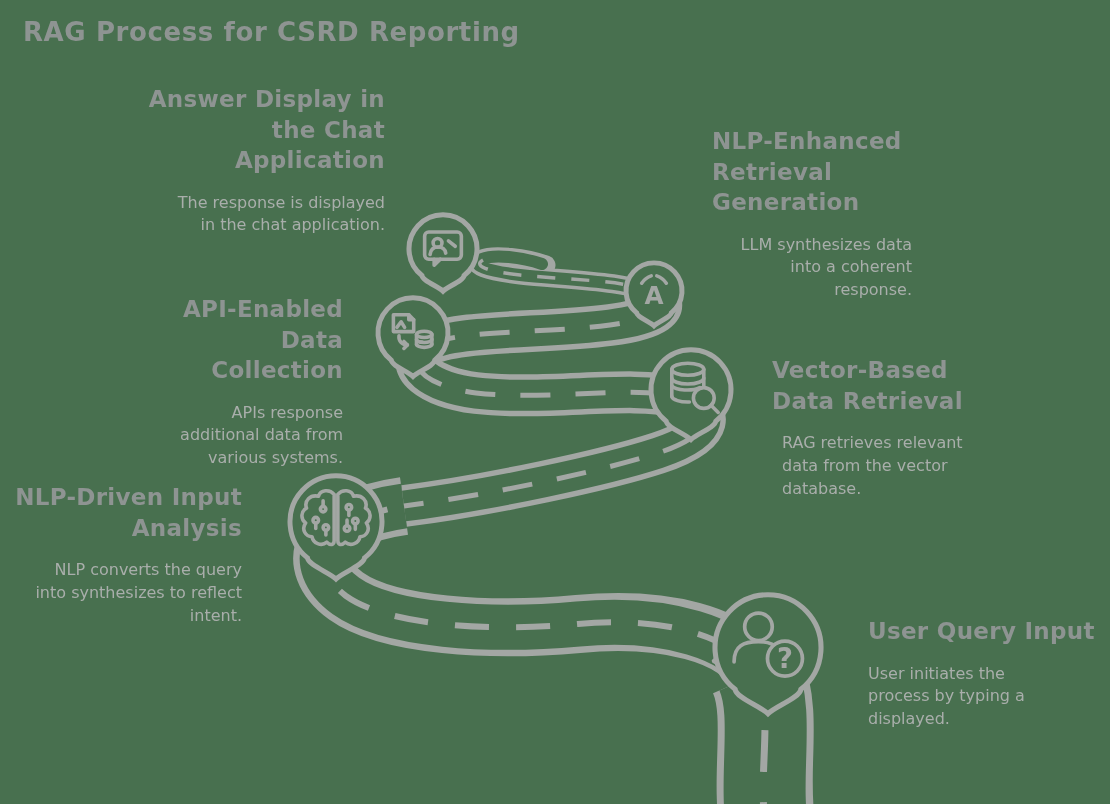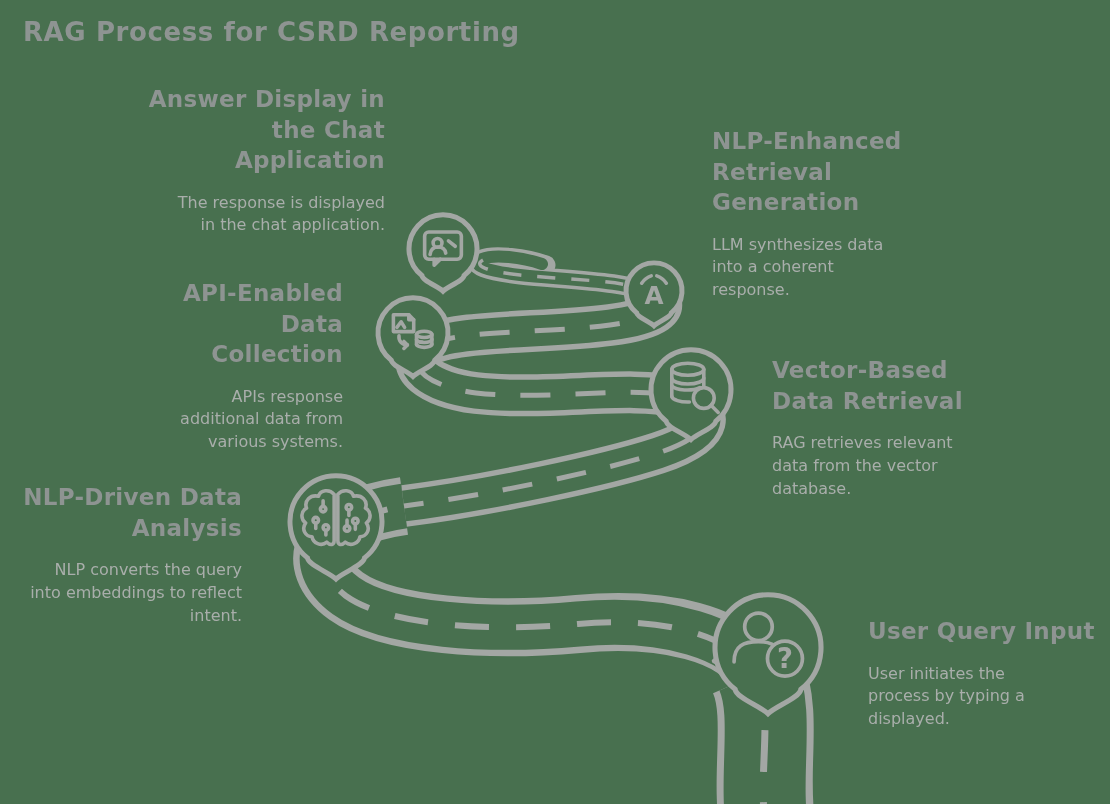--- a/index.html
+++ b/index.html
@@ -48,25 +48,25 @@
     font-size: 16px;
     line-height: 1.42;
     color: var(--body, #a9aeab);
   }
   .align-right { text-align: right; }
   .align-right p { margin-left: auto; }
 
   #step-answer-display { left: 145px; top: 84px;  width: 240px; }
   #step-answer-display p { max-width: 218px; }
   #step-nlp-enhanced   { left: 712px; top: 126px; width: 205px; }
-  #step-nlp-enhanced p { max-width: 200px; }
-  #step-api-enabled    { left: 145px; top: 278px; width: 198px; }
+  #step-nlp-enhanced p { max-width: 200px; text-align: right; }
+  #step-api-enabled    { left: 145px; top: 294px; width: 198px; }
   #step-api-enabled p  { max-width: 190px; }
   #step-vector-based   { left: 772px; top: 355px; width: 200px; }
-  #step-vector-based p { max-width: 196px; }
+  #step-vector-based p { max-width: 196px; margin-left: 10px; }
   #step-nlp-driven     { left: 7px;   top: 482px; width: 235px; }
   #step-nlp-driven p   { max-width: 216px; }
   #step-user-query     { left: 868px; top: 616px; width: 245px; }
   #step-user-query p   { max-width: 200px; }
 
   
   .road-edge { fill: none; stroke: var(--line, #a3a7a4); }
   .road-fill { fill: none; stroke: var(--background, #48704f); }
   .road-dash { fill: none; stroke: var(--line, #a3a7a4); }
   .pin-body  { fill: var(--background, #48704f); stroke: var(--line, #a3a7a4); }
@@ -204,22 +204,22 @@
     <h2>API-Enabled Data Collection</h2>
     <p>APIs response additional data from various systems.</p>
   </div>
 
   <div class="step" id="step-vector-based">
     <h2>Vector-Based Data Retrieval</h2>
     <p>RAG retrieves relevant data from the vector database.</p>
   </div>
 
   <div class="step align-right" id="step-nlp-driven">
-    <h2>NLP-Driven Data Analysis</h2>
-    <p>NLP converts the query into embeddings to reflect intent.</p>
+    <h2>NLP-Driven Input Analysis</h2>
+    <p>NLP converts the query into synthesizes to reflect intent.</p>
   </div>
 
   <div class="step" id="step-user-query">
     <h2>User Query Input</h2>
     <p>User initiates the process by typing a displayed.</p>
   </div>
 
 </div>
 
 </body></html>

